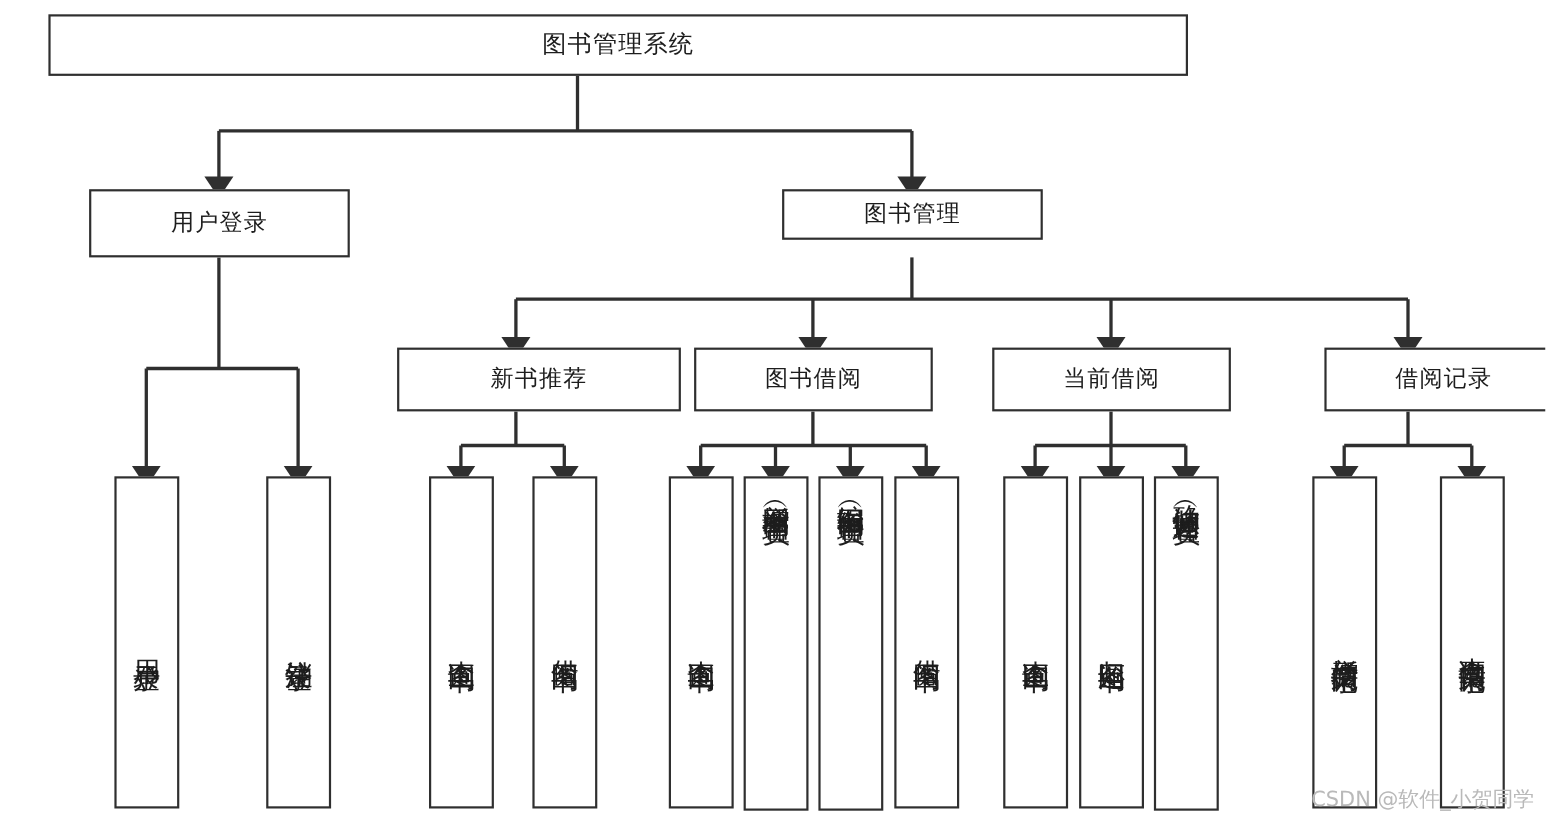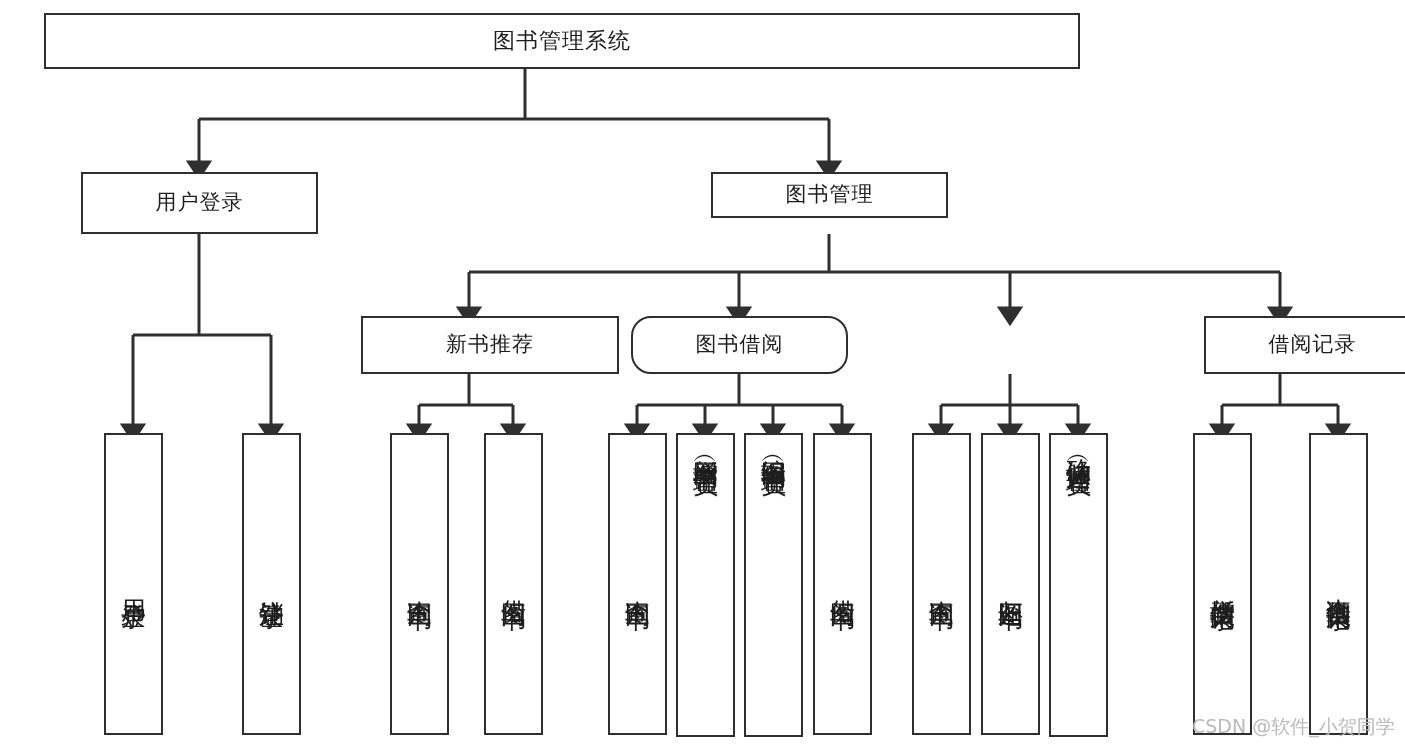--- a/index.html
+++ b/index.html
@@ -142,22 +142,25 @@
   <div class="node node-h" style="left:81px; top:172px; width:237px; height:62px;">
     <span class="node-label">用户登录</span>
   </div>
   <div class="node node-h" style="left:711px; top:172px; width:237px; height:46px;">
     <span class="node-label">图书管理</span>
   </div>
 
   <div class="node node-h" style="left:361px; top:316px; width:258px; height:58px;">
     <span class="node-label">新书推荐</span>
   </div>
-  <div class="node node-h" style="left:631px; top:316px; width:217px; height:58px;border-radius:20px;">
+  <div class="node node-h" style="left:631px; top:316px; width:217px; height:58px;">
     <span class="node-label">图书借阅</span>
+  </div>
+  <div class="node node-h" style="left:902px; top:316px; width:217px; height:58px;">
+    <span class="node-label">当前借阅</span>
   </div>
   <div class="node node-h" style="left:1172px; top:316px; width:217px; height:58px;margin-left:32px;">
     <span class="node-label">借阅记录</span>
   </div>
 
   <div class="node node-v center-text" style="left:104px; top:433px; width:59px; height:302px;">
     <span class="node-label">用户登录</span>
   </div>
   <div class="node node-v center-text" style="left:242px; top:433px; width:59px; height:302px;">
     <span class="node-label">注销登录</span>

